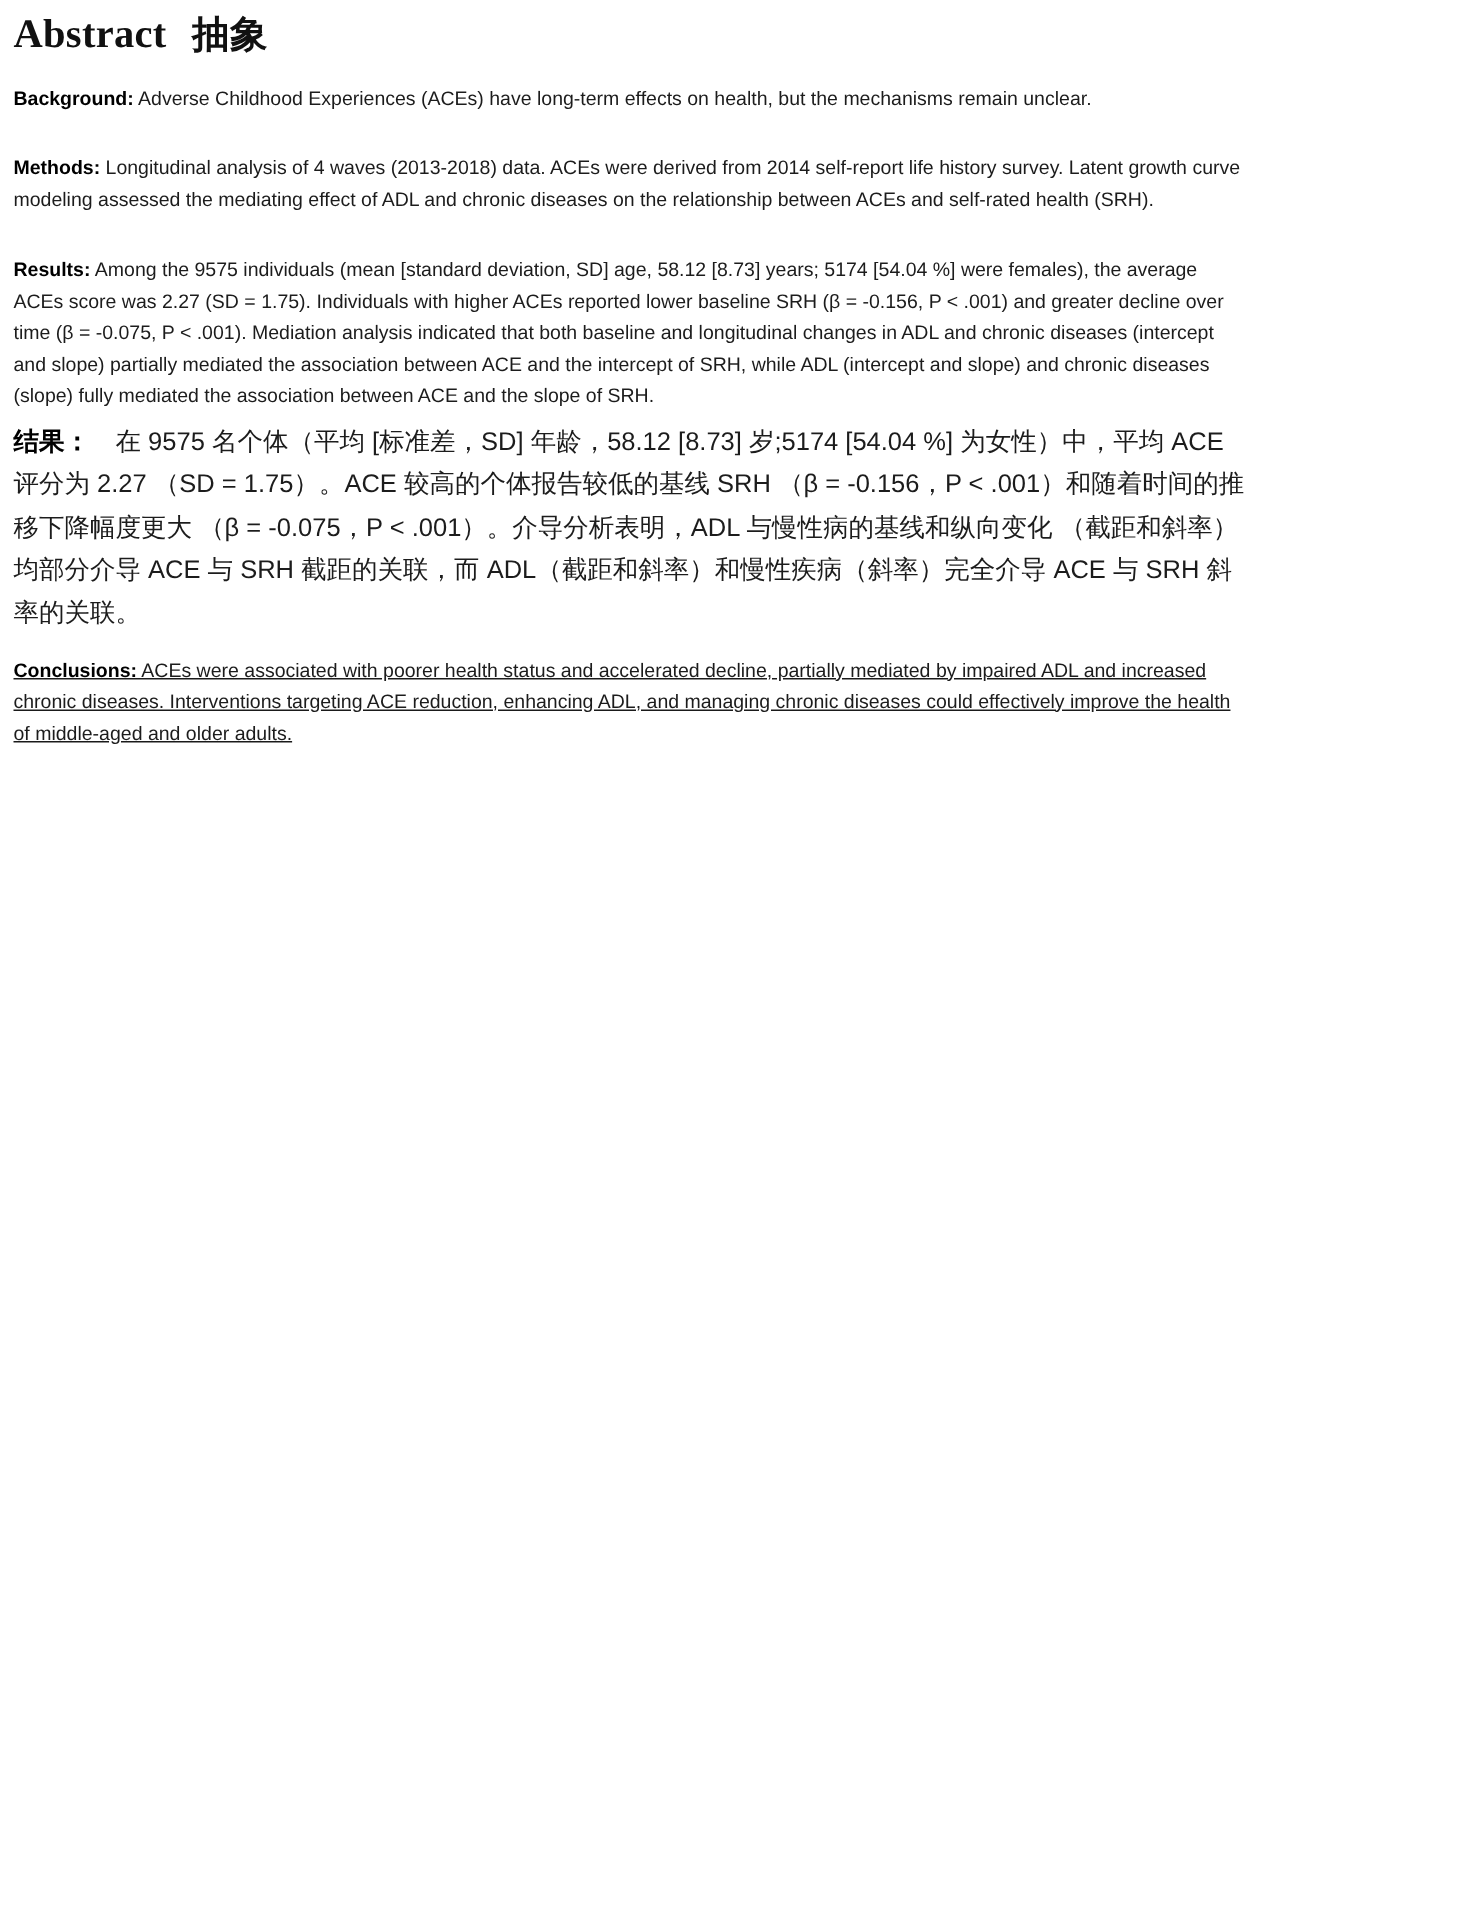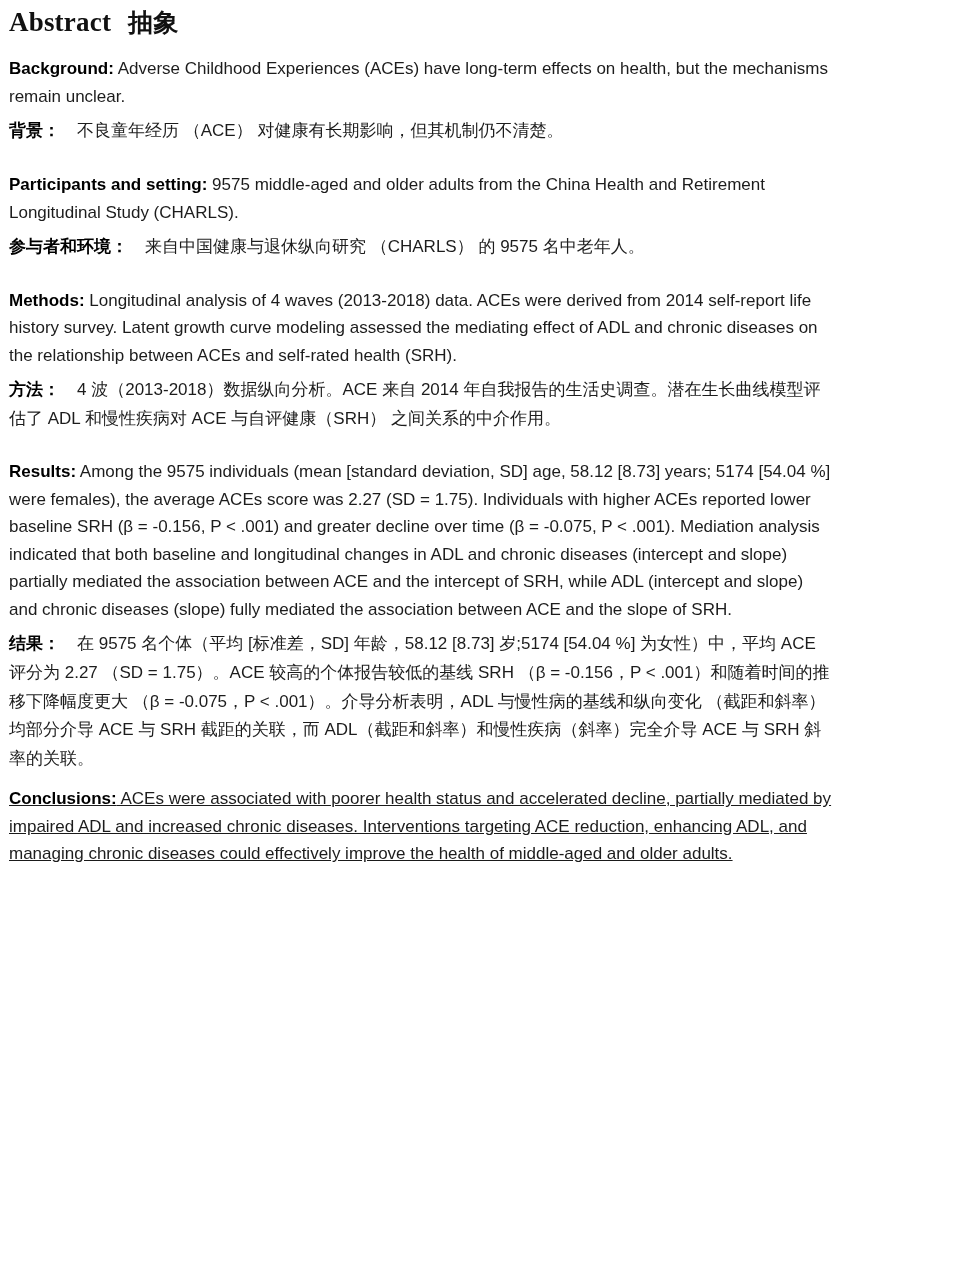--- a/index.html
+++ b/index.html
@@ -35,21 +35,21 @@
     font-weight: bold;
     margin-left: 17px;
     font-size: 25px;
   }
 
   .section {
     margin-bottom: 12px;
   }
 
   .para-en {
-    font-size: 17px;
+    font-size: 13px;
     line-height: 1.62;
     color: #1c1c1c;
     margin: 0 0 7px 0;
     text-align: left;
   }
   .para-en .lbl {
     font-weight: bold;
     color: #000000;
   }
 
@@ -81,43 +81,29 @@
 <div class="page">
 
   <h1 class="abstract-title">
     <span>Abstract</span><span class="cn-title">抽象</span>
   </h1>
 
   <div class="section sec-background">
     <p class="para-en">
       <span class="lbl">Background:</span><span> Adverse Childhood Experiences (ACEs) have long-term effects on health, but the mechanisms remain unclear.</span>
     </p>
-    <p class="para-cn">
-      <span class="lbl">背景：</span><span>不良童年经历 （ACE） 对健康有长期影响，但其机制仍不清楚。</span>
-    </p>
   </div>
 
   <div class="section sec-objective">
   </div>
 
-  <div class="section sec-participants">
-    <p class="para-en">
-      <span class="lbl">Participants and setting:</span><span> 9575 middle-aged and older adults from the China Health and Retirement Longitudinal Study (CHARLS).</span>
-    </p>
-    <p class="para-cn">
-      <span class="lbl">参与者和环境：</span><span>来自中国健康与退休纵向研究 （CHARLS） 的 9575 名中老年人。</span>
-    </p>
-  </div>
 
   <div class="section sec-methods">
     <p class="para-en">
       <span class="lbl">Methods:</span><span> Longitudinal analysis of 4 waves (2013-2018) data. ACEs were derived from 2014 self-report life history survey. Latent growth curve modeling assessed the mediating effect of ADL and chronic diseases on the relationship between ACEs and self-rated health (SRH).</span>
-    </p>
-    <p class="para-cn">
-      <span class="lbl">方法：</span><span>4 波（2013-2018）数据纵向分析。ACE 来自 2014 年自我报告的生活史调查。潜在生长曲线模型评估了 ADL 和慢性疾病对 ACE 与自评健康（SRH） 之间关系的中介作用。</span>
     </p>
   </div>
 
   <div class="section sec-results">
     <p class="para-en">
       <span class="lbl">Results:</span><span> Among the 9575 individuals (mean [standard deviation, SD] age, 58.12 [8.73] years; 5174 [54.04 %] were females), the average ACEs score was 2.27 (SD = 1.75). Individuals with higher ACEs reported lower baseline SRH (β = -0.156, P &lt; .001) and greater decline over time (β = -0.075, P &lt; .001). Mediation analysis indicated that both baseline and longitudinal changes in ADL and chronic diseases (intercept and slope) partially mediated the association between ACE and the intercept of SRH, while ADL (intercept and slope) and chronic diseases (slope) fully mediated the association between ACE and the slope of SRH.</span>
     </p>
     <p class="para-cn">
       <span class="lbl">结果：</span><span>在 9575 名个体（平均 [标准差，SD] 年龄，58.12 [8.73] 岁;5174 [54.04 %] 为女性）中，平均 ACE 评分为 2.27 （SD = 1.75）。ACE 较高的个体报告较低的基线 SRH （β = -0.156，P &lt; .001）和随着时间的推移下降幅度更大 （β = -0.075，P &lt; .001）。介导分析表明，ADL 与慢性病的基线和纵向变化 （截距和斜率）均部分介导 ACE 与 SRH 截距的关联，而 ADL（截距和斜率）和慢性疾病（斜率）完全介导 ACE 与 SRH 斜率的关联。</span>
     </p>

